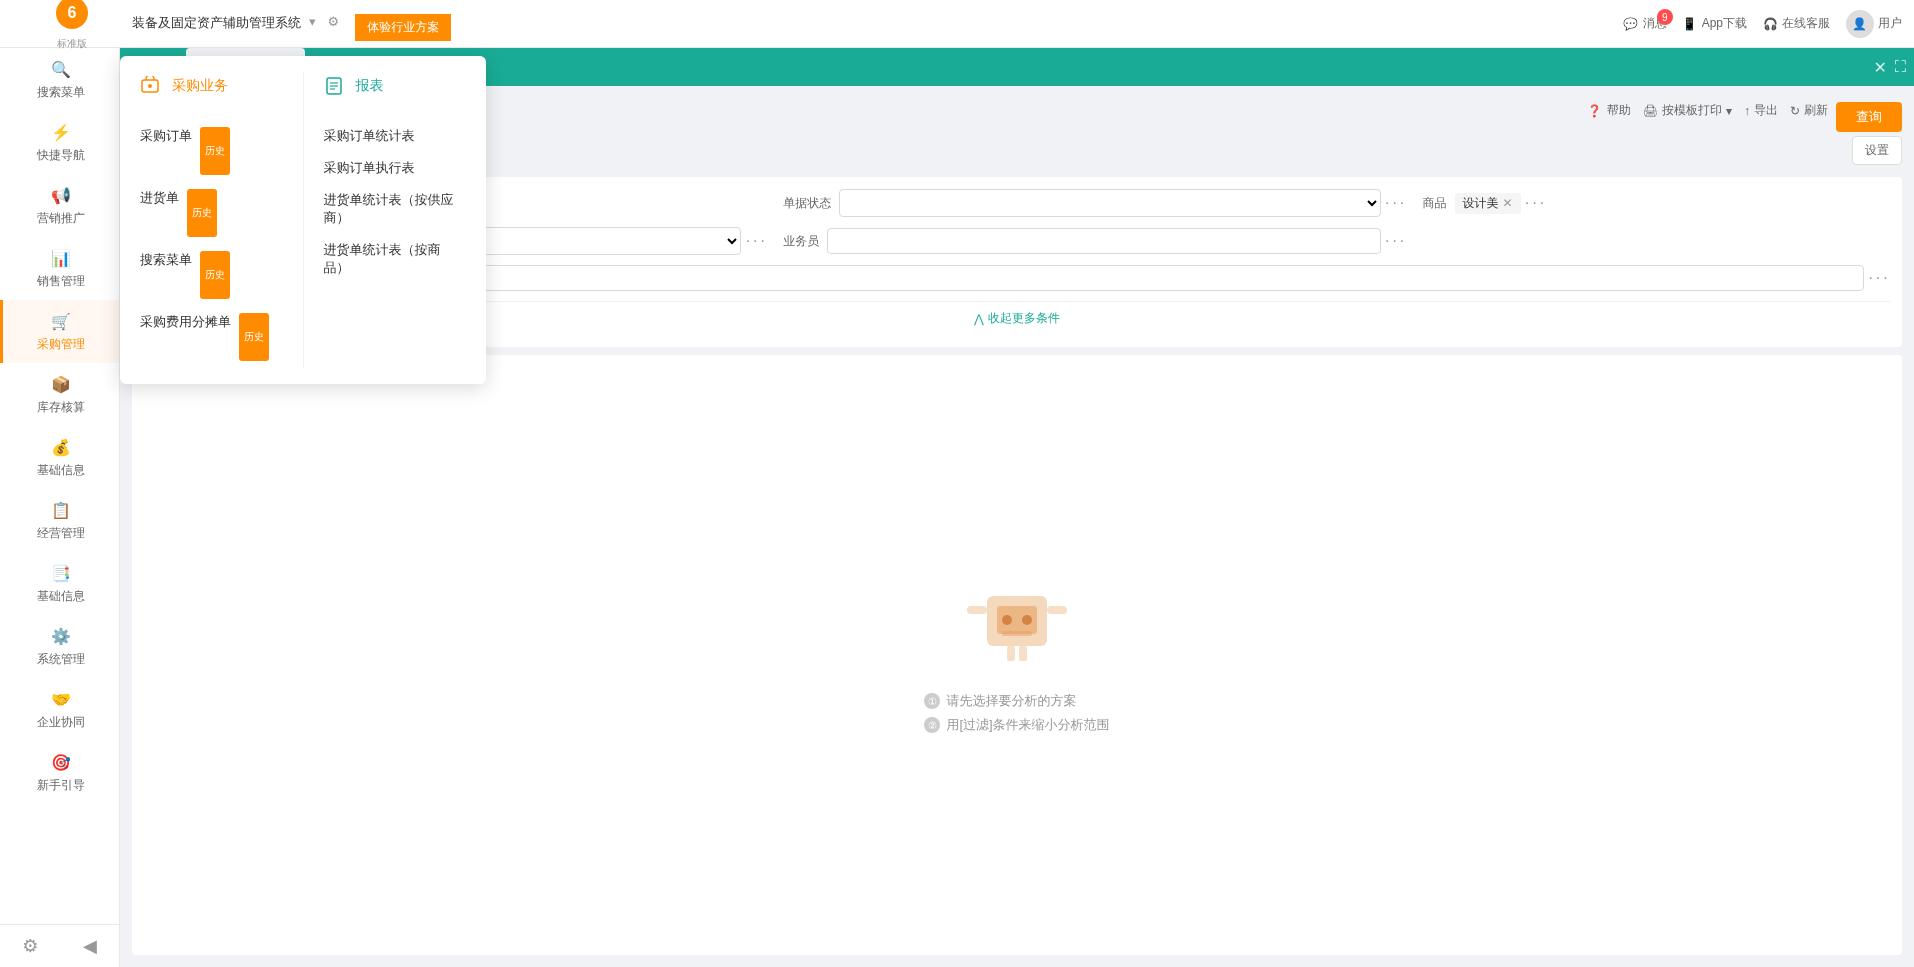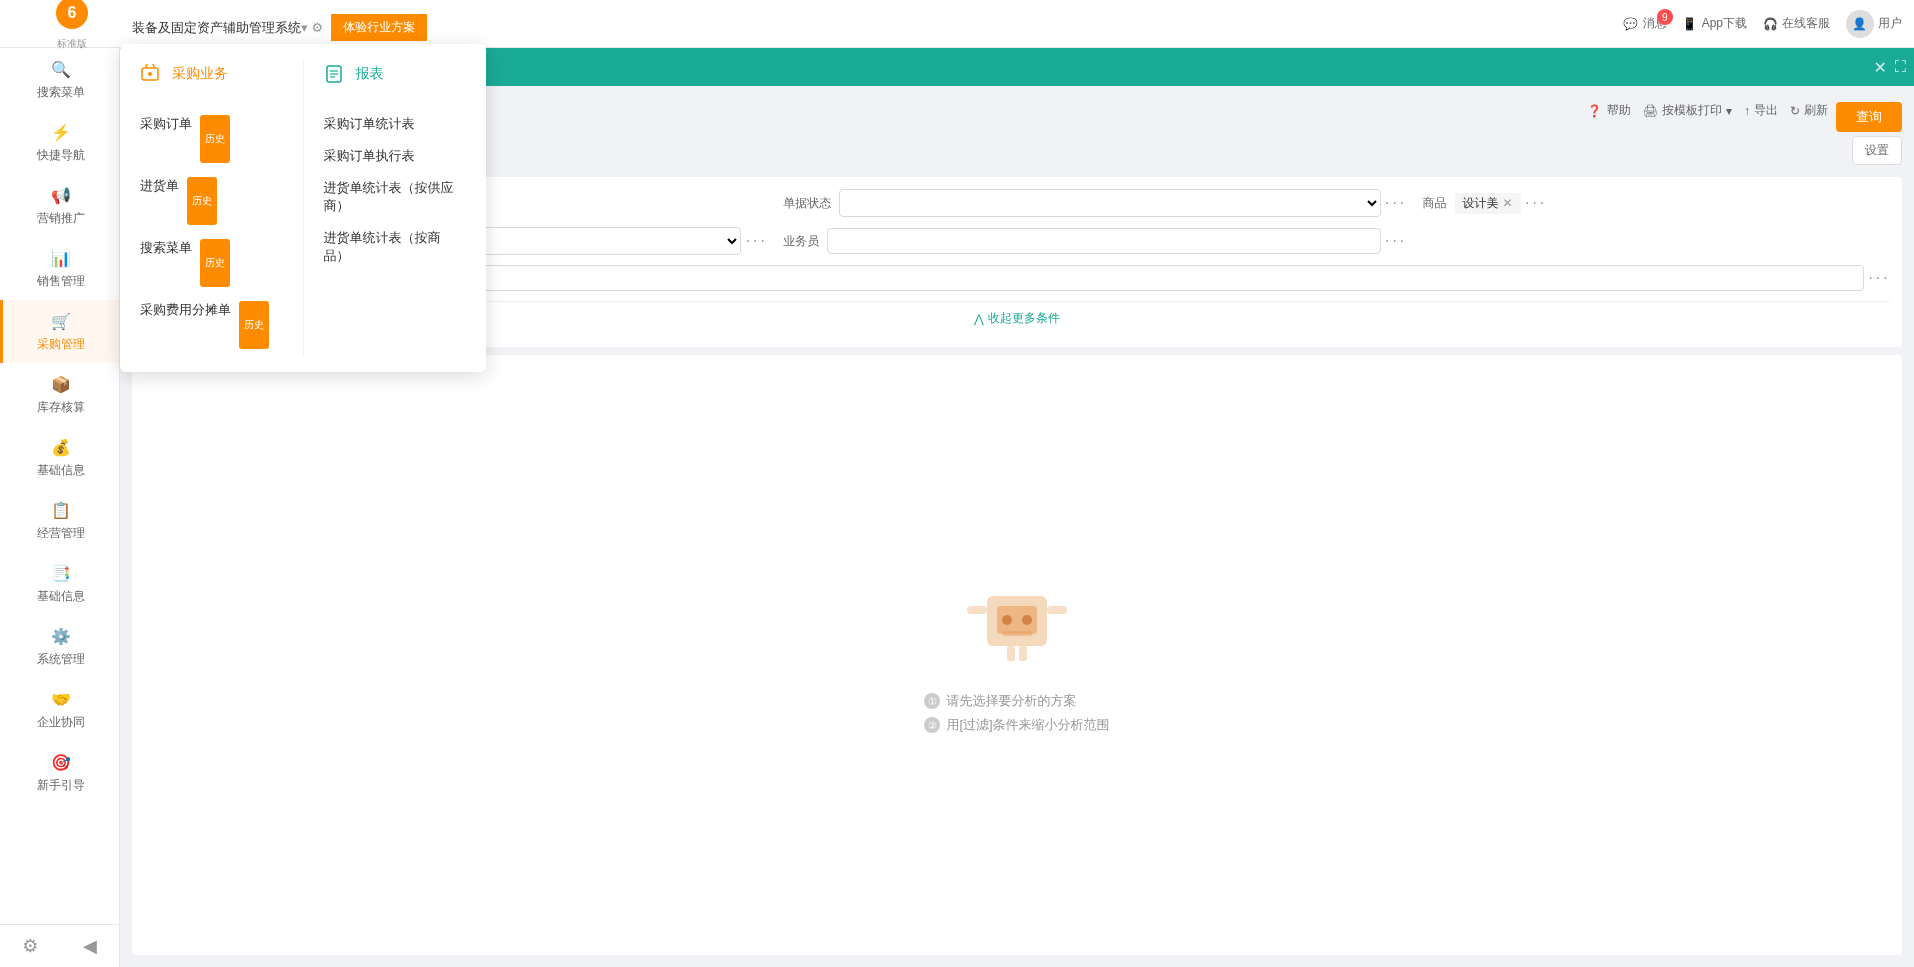--- a/index.html
+++ b/index.html
@@ -32,22 +32,22 @@
       align-items: center;
       justify-content: center;
       color: white;
       font-size: 16px;
       font-weight: bold;
     }
     .logo-text { font-size: 10px; color: #999; margin-top: 8px; }
     .system-title {
       flex: 1;
       display: flex;
-      align-items: center;
-      gap: 0;
+      align-items: flex-start;
+      gap: 8px;
       margin-top: 8px;
     }
     .system-name { font-size: 13px; color: #333; }
     .dropdown-arrow { color: #999; cursor: pointer; }
     .gear-btn { color: #999; cursor: pointer; margin-left: 4px; }
     .industry-btn {
       background: #ff8c00;
       color: white;
       border: none;
       border-radius: 0;
@@ -341,21 +341,21 @@
       font-size: 10px;
       display: flex;
       align-items: center;
       justify-content: center;
       color: white;
     }
 
     
     .dropdown-menu {
       position: absolute;
-      top: 44px;
+      top: 56px;
       left: 120px;
       background: white;
       border-radius: 6px;
       box-shadow: 0 4px 20px rgba(0,0,0,0.15);
       z-index: 1000;
       display: flex;
       gap: 0;
       min-width: 340px;
       padding: 16px;
     }

